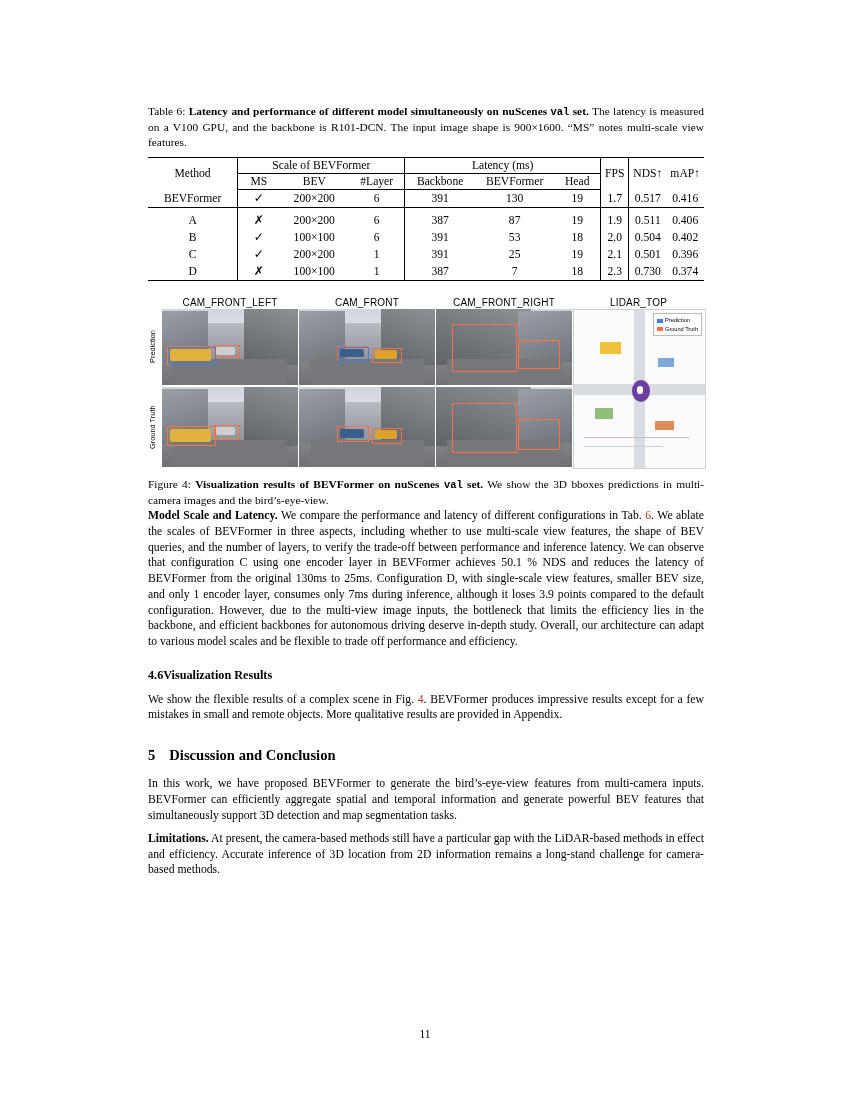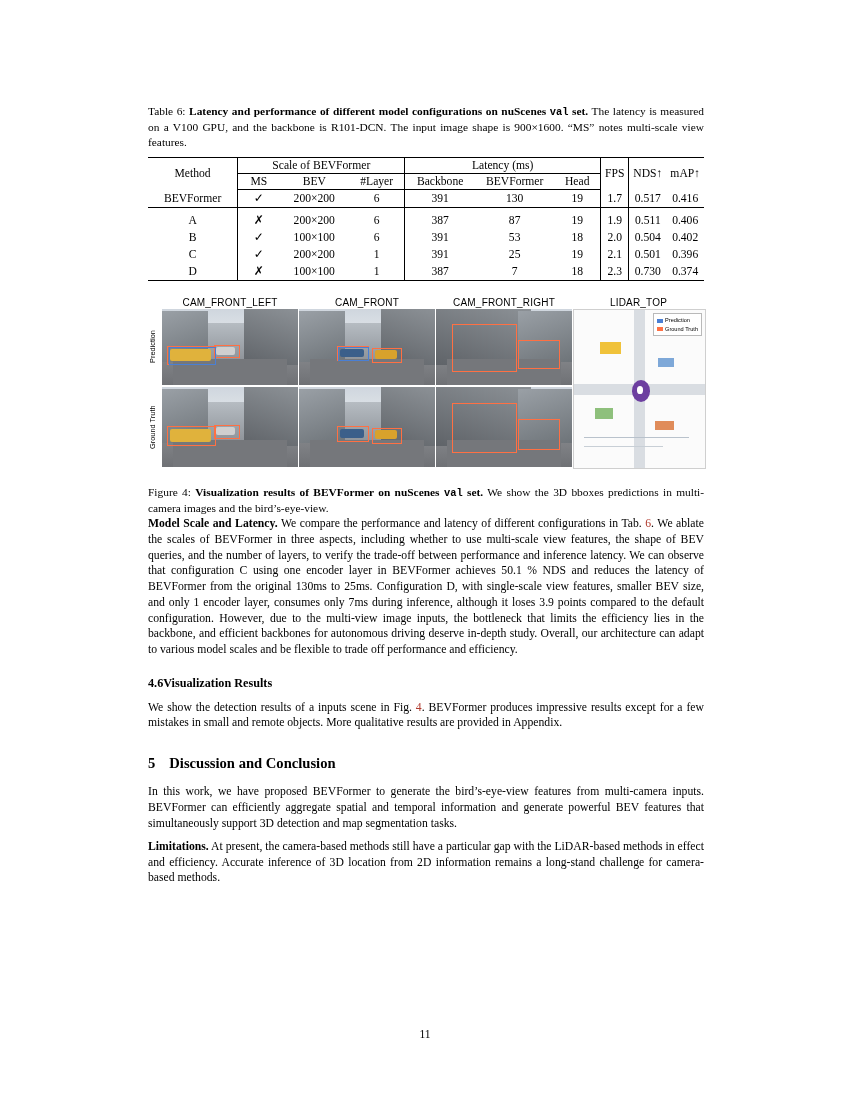--- a/index.html
+++ b/index.html
@@ -99,21 +99,21 @@
   .lidarcell {
     position: absolute;
     overflow: hidden;
     background: #f2f2f2;
     border: 1px solid #cfcfcf;
   }
   .fig-caption {
     font-size: 11.4px;
     line-height: 1.33;
     text-align: justify;
-    margin: 16px 0 0 0;
+    margin: 8px 0 0 0;
   }
 
   
   p.body {
     font-size: 11.7px;
     line-height: 1.345;
     text-align: justify;
     margin: 0 0 7.5px 0;
   }
   .gap-before { margin-top: 22px; }
@@ -158,21 +158,21 @@
     line-height:1.5;
   }
   .legend .sw { display:inline-block; width:6px; height:4px; margin-right:2px; vertical-align:middle; }
 </style>
 </head>
 <body>
 
 <div class="page">
   <div class="content">
 
-    <p class="tab-caption"><span>Table 6: </span><b>Latency and performance of different model configurations on nuScenes </b><b class="mono">val</b><b> set.</b><span> The latency is measured on a V100 GPU, and the backbone is R101-DCN. The input image shape is 900×1600. “MS” notes multi-scale view features.</span></p>
+    <p class="tab-caption"><span>Table 6: </span><b>Latency and performance of different model simultaneously on nuScenes </b><b class="mono">val</b><b> set.</b><span> The latency is measured on a V100 GPU, and the backbone is R101-DCN. The input image shape is 900×1600. “MS” notes multi-scale view features.</span></p>
 
     <table class="t6">
       <tbody>
           <tr class="rule-top">
         <td rowspan="2" style="width:82px;vertical-align:middle;">Method</td>
         <td colspan="3" class="vline hdr-span">Scale of BEVFormer</td>
         <td colspan="3" class="vline hdr-span">Latency (ms)</td>
         <td rowspan="2" class="vline" style="vertical-align:middle;">FPS</td>
         <td rowspan="2" class="vline" style="vertical-align:middle;">NDS↑</td>
         <td rowspan="2" style="vertical-align:middle;">mAP↑</td>
@@ -353,21 +353,21 @@
       </div>
 
       <p class="fig-caption"><span>Figure 4: </span><b>Visualization results of BEVFormer on nuScenes </b><b class="mono">val</b><b> set.</b><span> We show the 3D bboxes predictions in multi-camera images and the bird’s-eye-view.</span></p>
     </div>
 
 
     <p class="body"><span class="lead">Model Scale and Latency.</span><span> We compare the performance and latency of different configurations in Tab. </span><span class="ref">6</span><span>. We ablate the scales of BEVFormer in three aspects, including whether to use multi-scale view features, the shape of BEV queries, and the number of layers, to verify the trade-off between performance and inference latency. We can observe that configuration C using one encoder layer in BEVFormer achieves 50.1 % NDS and reduces the latency of BEVFormer from the original 130ms to 25ms. Configuration D, with single-scale view features, smaller BEV size, and only 1 encoder layer, consumes only 7ms during inference, although it loses 3.9 points compared to the default configuration. However, due to the multi-view image inputs, the bottleneck that limits the efficiency lies in the backbone, and efficient backbones for autonomous driving deserve in-depth study. Overall, our architecture can adapt to various model scales and be flexible to trade off performance and efficiency.</span></p>
 
     <h3 class="sec"><span class="num">4.6</span><span>Visualization Results</span></h3>
 
-    <p class="body"><span>We show the detection results of a inputs scene in Fig. </span><span class="ref">4</span><span>. BEVFormer produces impressive results except for a few mistakes in small and remote objects.  More qualitative results are provided in Appendix.</span></p>
+    <p class="body"><span>We show the flexible results of a complex scene in Fig. </span><span class="ref">4</span><span>. BEVFormer produces impressive results except for a few mistakes in small and remote objects.  More qualitative results are provided in Appendix.</span></p>
 
     <h2 class="sec"><span class="num">5</span><span>Discussion and Conclusion</span></h2>
 
     <p class="body">In this work, we have proposed BEVFormer to generate the bird’s-eye-view features from multi-camera inputs. BEVFormer can efficiently aggregate spatial and temporal information and generate powerful BEV features that simultaneously support 3D detection and map segmentation tasks.</p>
 
     <p class="body"><span class="lead">Limitations.</span><span> At present, the camera-based methods still have a particular gap with the LiDAR-based methods in effect and efficiency. Accurate inference of 3D location from 2D information remains a long-stand challenge for camera-based methods.</span></p>
 
   </div>
 
   <div class="pageno">11</div>

